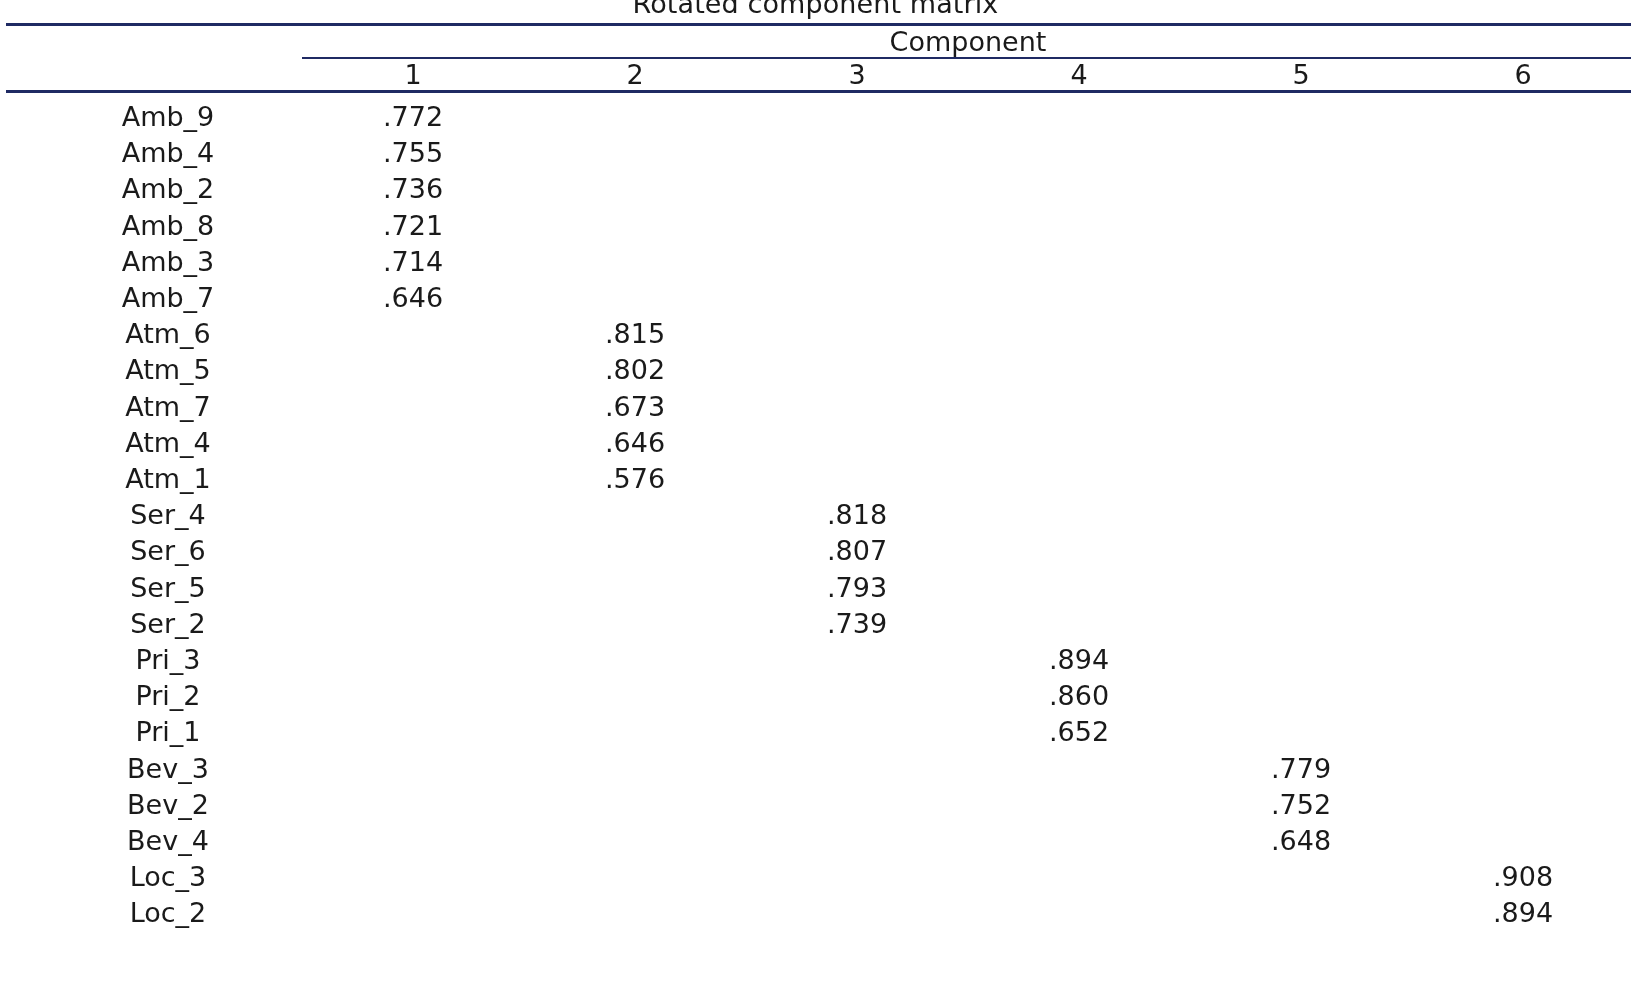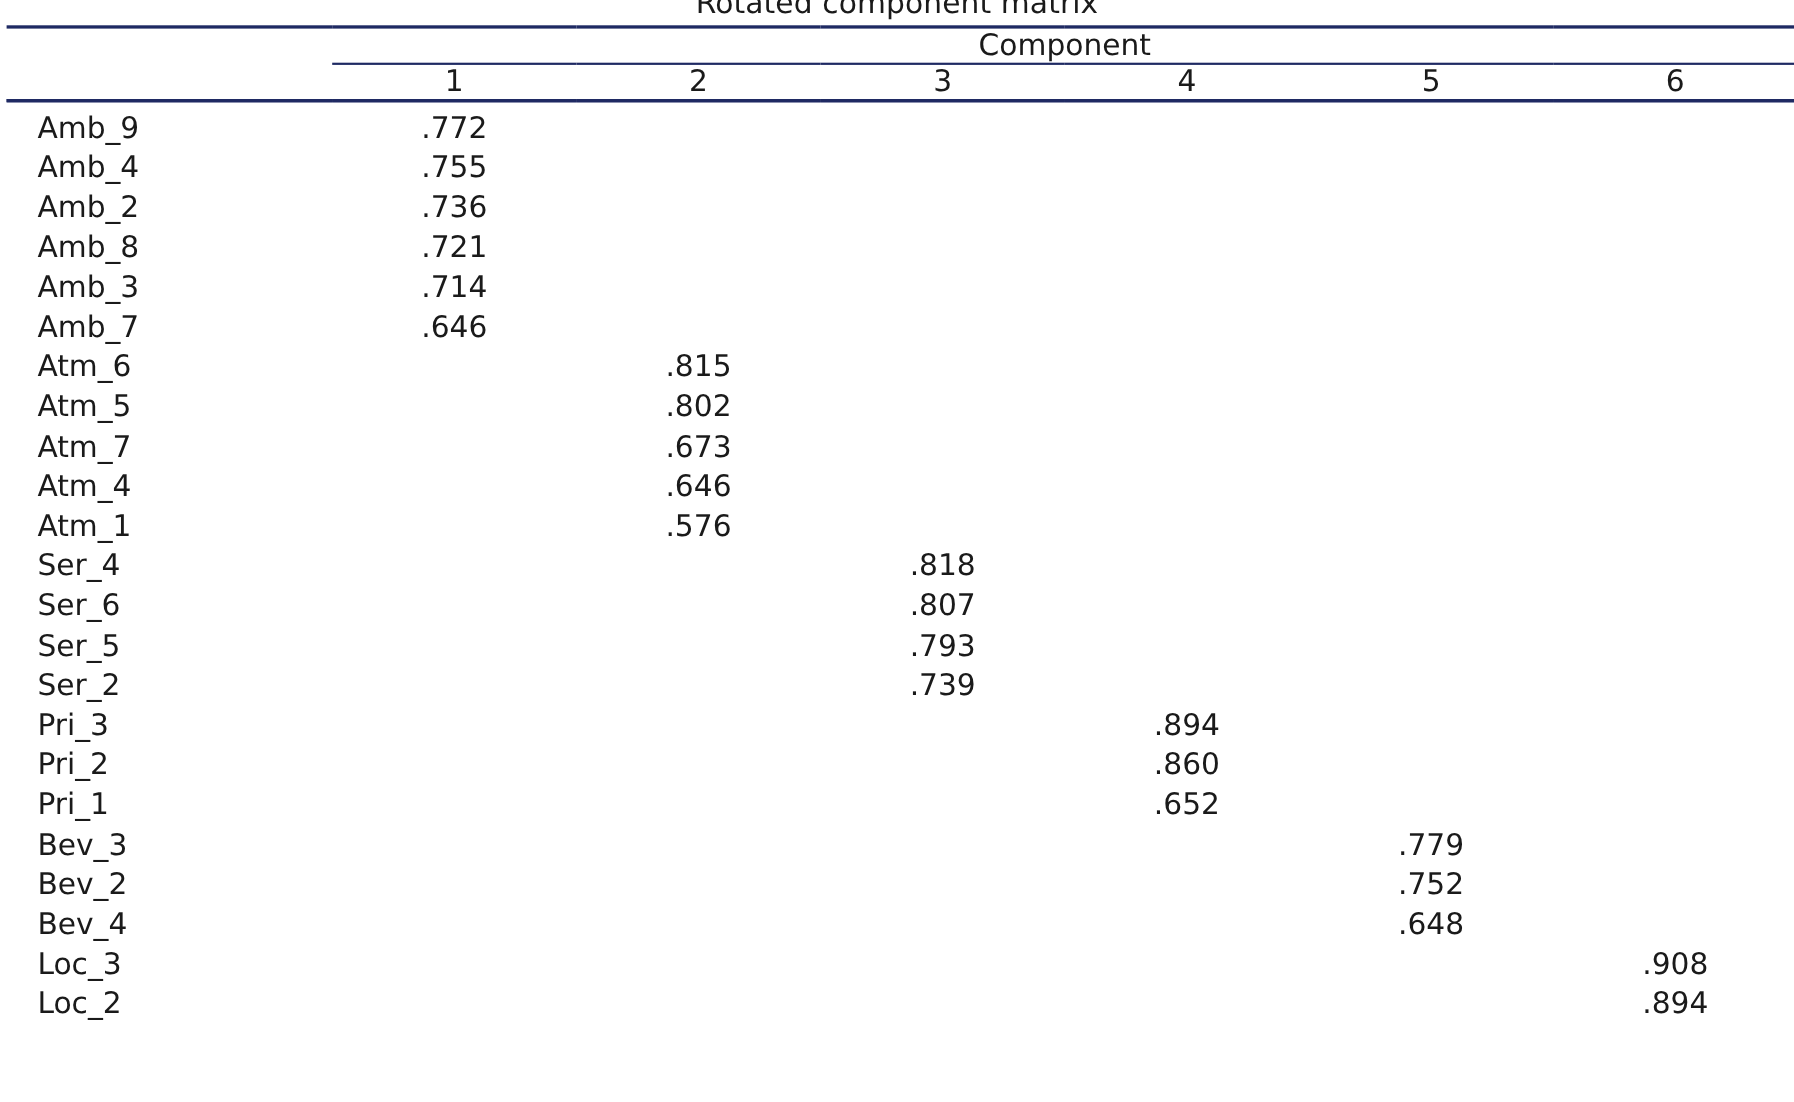--- a/index.html
+++ b/index.html
@@ -75,21 +75,21 @@
     font-size: 0;
   }
   tbody td {
     font-size: 27px;
     line-height: 36.2px;
     color: #1a1a1a;
     height: 36.2px;
     vertical-align: bottom;
   }
   tbody td.item {
-    text-align: left;
+    text-align: center;
     padding-left: 28px;
   }
   tbody td.val {
     text-align: center;
   }
   tbody tr:first-child td {
     padding-top: 6px;
   }
 </style>
 </head>

